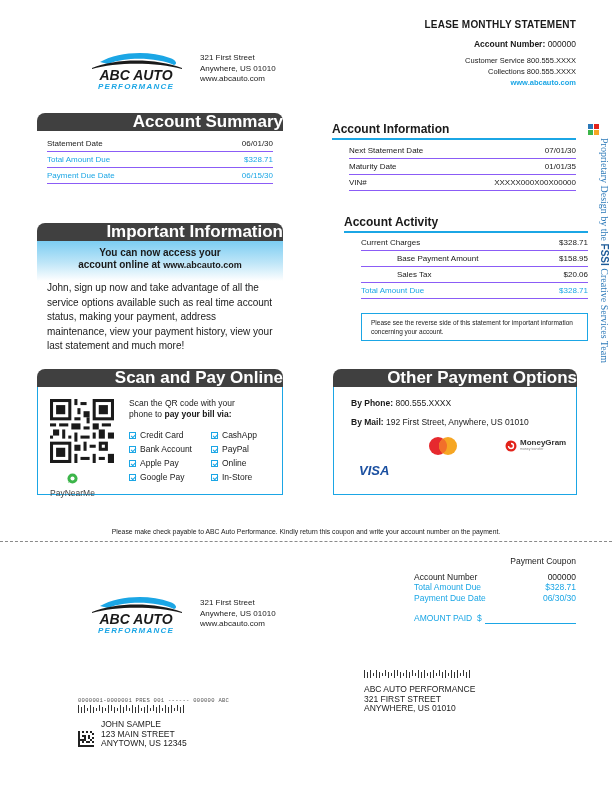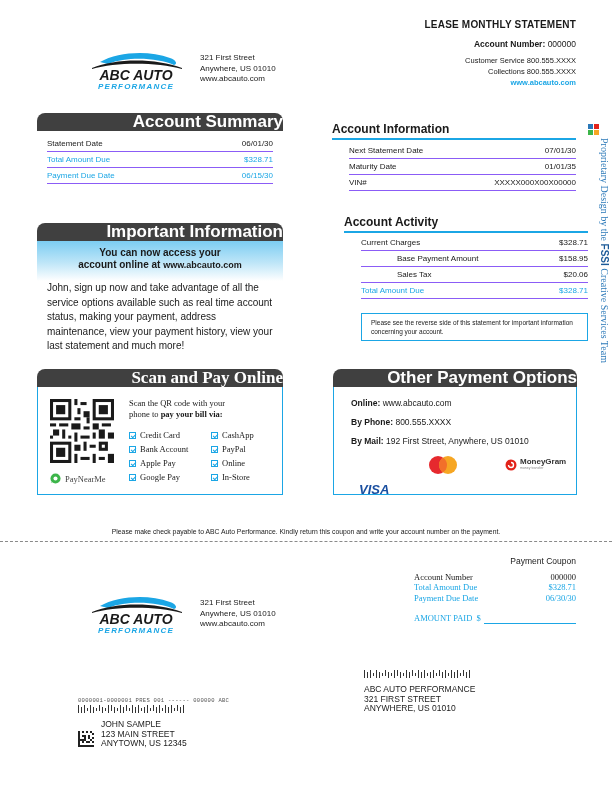--- a/index.html
+++ b/index.html
@@ -55,21 +55,21 @@
     content: ""; position: absolute; left: 1.5px; top: 0px; width: 2px; height: 4px;
     border: solid #1ba6e5; border-width: 0 1px 1px 0; transform: rotate(45deg);
   }
 
   .opt-line { font-size: 8.5px; font-weight: bold; margin-bottom: 9px; }
   .opt-line span.v { font-weight: normal; }
 
   .dash-line { border-top: 1px dashed #8a8a8a; }
 
   .coupon { font-size: 8.5px; line-height: 10.5px; }
-  .coupon .row { display: flex; justify-content: space-between; font-family: Liberation Serif, serif; }
+  .coupon .row { display: flex; justify-content: space-between; }
 
   .mono-line { font-family: "Liberation Mono", monospace; font-size: 5.5px; color: #555; letter-spacing: 0.3px; }
   .addr-caps { font-size: 8.5px; line-height: 9.5px; }
 
   .side-credit {
     position: absolute; left: 598px; top: 128px; transform-origin: left top;
     transform: rotate(90deg) translateY(-100%); white-space: nowrap;
     font-family: "Liberation Serif", serif; font-size: 10px; color: #2a78b8; height: 12px; line-height: 12px;
   }
   .side-credit b { font-family: "Liberation Sans", sans-serif; font-weight: bold; color: #1c5a98; }
@@ -167,21 +167,21 @@
   <div class="panel-head">Important Information</div>
   <div class="info-gradient">
     <div>You can now access your</div>
     <div>
       <span>account online at </span><span class="small">www.abcauto.com</span>
     </div>
   </div>
   <div class="info-body">John, sign up now and take advantage of all the service options available such as real time account status, making your payment, address maintenance, view your payment history, view your last statement and much more!</div>
 </div>
 
-<div class="abs" style="left:37px; top:369px; width:246px; height:154px;font-family:Liberation Serif, serif;">
+<div class="abs" style="left:37px; top:369px; width:246px; height:154px;">
   <div class="panel-head">Scan and Pay Online</div>
   <div class="bordered" style="height:108px; position:relative;">
 
     <svg class="abs" style="left:12px; top:12px;" width="64" height="64" viewBox="0 0 21 21">
       <rect width="21" height="21" fill="#fff"></rect>
       <g fill="#1a1a1a">
         <rect x="0" y="0" width="7" height="7"></rect>
           <rect x="1" y="1" width="5" height="5" fill="#fff"></rect>
           <rect x="2" y="2" width="3" height="3"></rect>
         <rect x="14" y="0" width="7" height="7"></rect>
@@ -217,21 +217,21 @@
           <rect x="16" y="14" width="3" height="3"></rect>
           <rect x="17" y="15" width="1" height="1" fill="#fff"></rect>
         <rect x="8" y="18" width="1" height="3"></rect>
           <rect x="10" y="19" width="3" height="1"></rect>
           <rect x="14" y="18" width="1" height="3"></rect>
           <rect x="16" y="19" width="2" height="1"></rect>
           <rect x="19" y="18" width="2" height="3"></rect>
       </g>
     </svg>
 
-    <div class="abs" style="left:12px; top:86px; display:flex; align-items:center; gap:4px;">
+    <div class="abs" style="left:12px; top:86px; display:flex; align-items:center; gap:4px;flex-direction:column;">
       <svg width="11" height="11" viewBox="0 0 12 12">
         <circle cx="6" cy="6" r="5.5" fill="#3cb54a"></circle>
         <circle cx="6" cy="6" r="2.2" fill="#fff"></circle>
         <path d="M1 11 L3 8 L4 9 Z" fill="#3cb54a"></path>
       </svg>
       <span style="font-size:8.5px; color:#444;">PayNearMe</span>
     </div>
 
     <div class="abs" style="left:91px; top:11px; font-size:8.5px; line-height:11px;">
       <div>Scan the QR code with your</div>
@@ -270,24 +270,20 @@
           <span class="chk"></span>
           <span>In-Store</span>
         </div>
     </div>
   </div>
 </div>
 
 <div class="abs" style="left:333px; top:369px; width:244px; height:126px;">
   <div class="panel-head">Other Payment Options</div>
   <div class="bordered" style="height:108px; padding:11px 0 0 17px;">
-    <div class="opt-line">
-      <span>Online:</span>
-      <span class="v">www.abcauto.com</span>
-    </div>
     <div class="opt-line">
       <span>By Phone:</span>
       <span class="v">800.555.XXXX</span>
     </div>
     <div class="opt-line">
       <span>By Mail:</span>
       <span class="v">192 First Street, Anywhere, US 01010</span>
     </div>
     <div style="display:flex; align-items:center; margin-top:4px; height:20px;">
       <span style="font-size:13px; font-weight:bold; font-style:italic; color:#1a4fa0; width:66px; padding-left:8px;margin-top:48px;">VISA</span>

